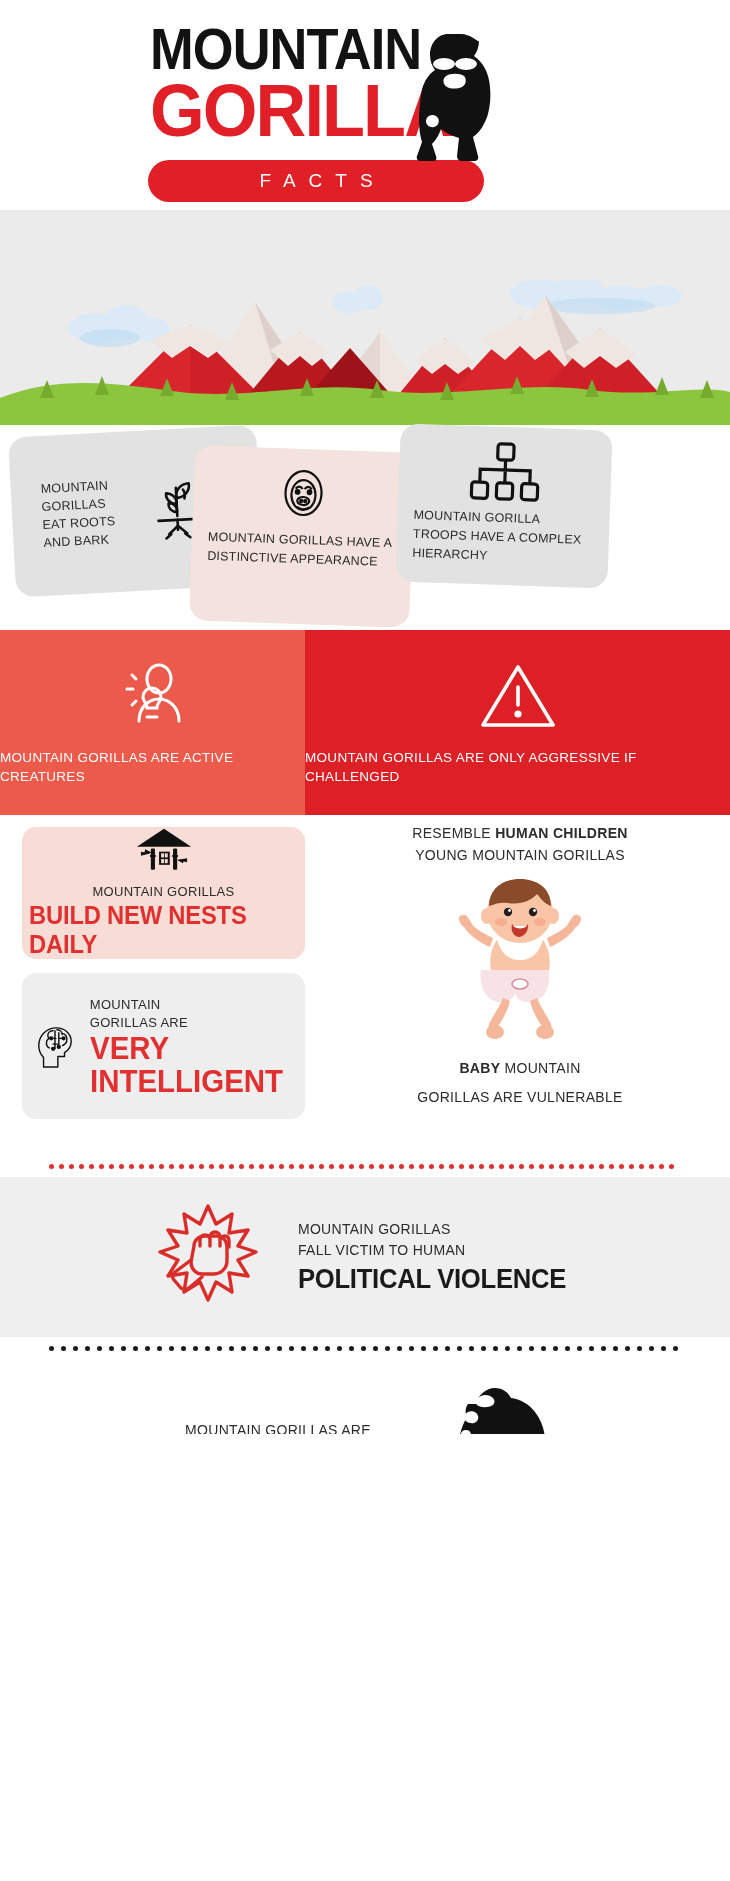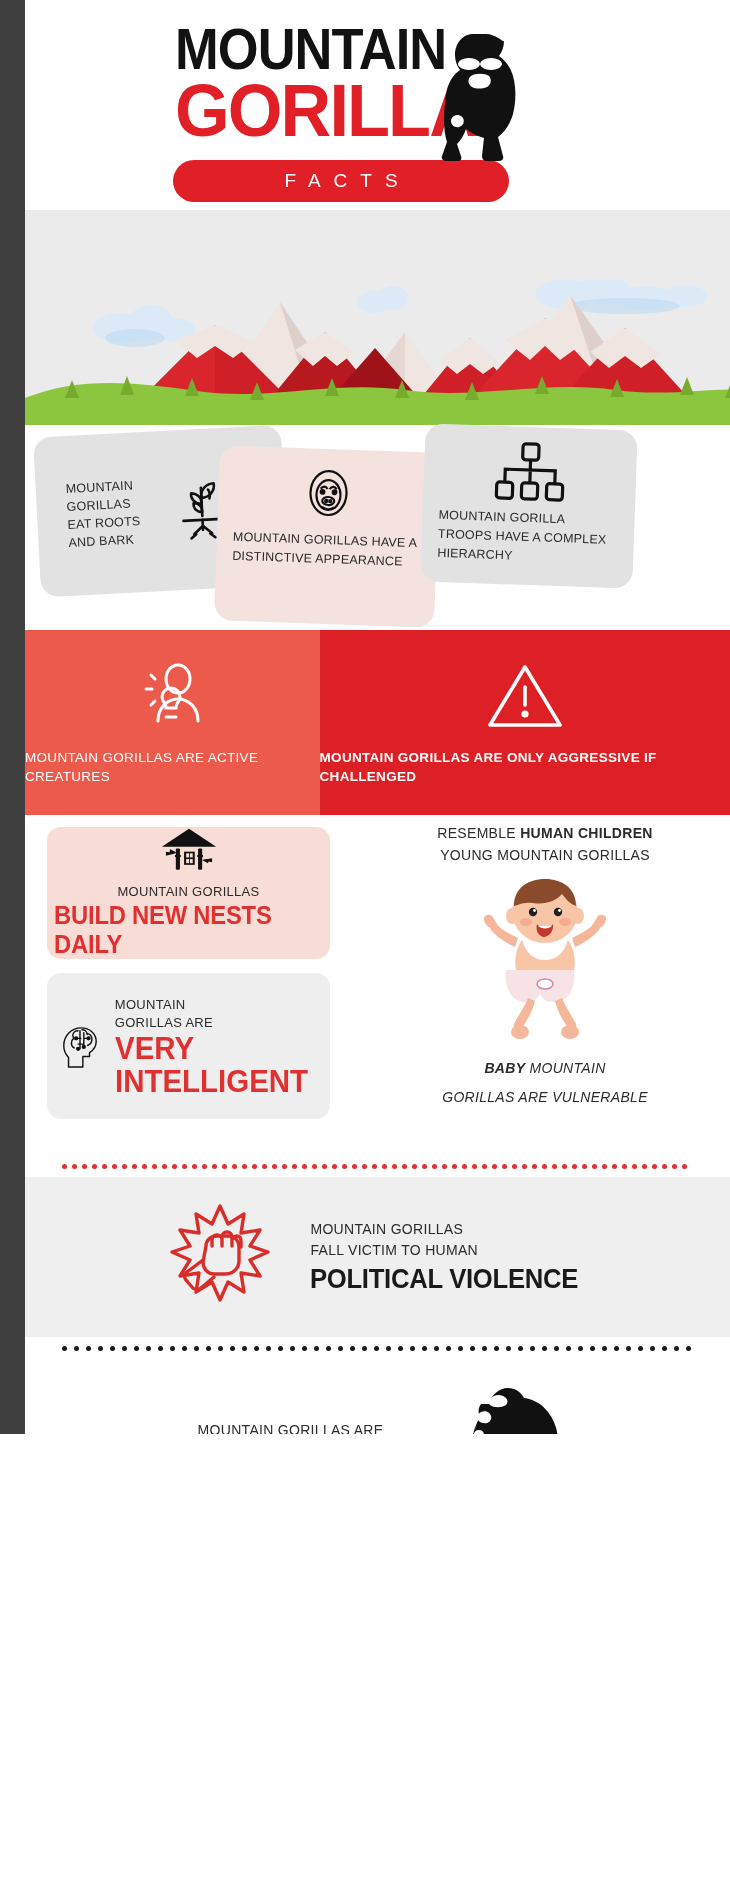--- a/index.html
+++ b/index.html
@@ -3,21 +3,21 @@
 <meta charset="utf-8">
 <style>
   * { box-sizing: border-box; margin: 0; padding: 0; }
   html, body { background: #ffffff; }
   body {
     width: 730px;
     font-family: "Liberation Sans", sans-serif;
     color: #2b2b2b;
     -webkit-font-smoothing: antialiased;
   }
-  .page { width: 730px; height: 1434px; position: relative; overflow: hidden; background: #404040; padding-left: 25px; }
+  .page { width: 730px; height: 1434px; position: relative; overflow: hidden; background: #5eead4; }
 
   
   .header { position: relative; height: 210px; background: #fff; }
   .title-wrap { position: absolute; left: 150px; top: 22px; width: 360px; }
   .t-mountain {
     font-family: "Liberation Sans Narrow", "Liberation Sans", sans-serif;
     font-weight: 700; font-size: 57px; letter-spacing: -1px;
     color: #121212; line-height: 0.95; transform: scaleX(0.92);
     transform-origin: left center; white-space: nowrap;
   }
@@ -64,21 +64,21 @@
   .card-b .ctext { font-size: 12.5px; line-height: 1.5; letter-spacing: .2px; margin-top: 8px; }
   .card-c {
     left: 398px; top: 2px; width: 212px; height: 158px; background: #e2e2e2;
     transform: rotate(2deg); padding: 14px 16px;
   }
   .card-c .ctext { font-size: 12.5px; line-height: 1.5; letter-spacing: .2px; text-align: left; margin-top: 6px; }
 
   
   .red-sec { display: flex; height: 185px; }
   .red-left { width: 305px; background: #ec5a4c; }
-  .red-right { width: 425px; background: #dd2025; font-weight: bold; }
+  .red-right { width: 425px; background: #dd2025; }
   .red-cell { display: flex; flex-direction: column; align-items: center; justify-content: center; }
   .red-cell .rtext {
     color: #fff; font-size: 13.5px; line-height: 1.4; 
     letter-spacing: .3px; margin-top: 14px;
   }
 
   
   .nest-sec { position: relative; height: 340px; background: #fff; }
   .nest-card {
     position: absolute; left: 22px; top: 12px; width: 283px; height: 132px;
@@ -100,21 +100,21 @@
   .brain-card .small { font-size: 13px; letter-spacing: .3px; line-height: 1.35; }
   .brain-card .big {
     font-family: "Liberation Sans Narrow", "Liberation Sans", sans-serif;
     font-weight: 700; font-size: 31px; color: #e0302f; line-height: 0.95;
     transform: scaleX(.95); transform-origin: left; margin-top: 3px;
   }
   .baby-col { position: absolute; left: 330px; top: 8px; width: 380px; text-align: center; }
   .baby-top { font-size: 14px; line-height: 1.55; letter-spacing: .3px; }
   .baby-top b { font-weight: 700; }
   .baby-art { margin: 6px auto 0; width: 150px; height: 178px; display: block; }
-  .baby-bottom { font-size: 14px; line-height: 1.5; letter-spacing: .3px; margin-top: 8px; font-style: italic; }
+  .baby-bottom { font-size: 14px; line-height: 1.5; letter-spacing: .3px; margin-top: 8px; }
   .baby-bottom b { font-weight: 700; }
 
   
   .dots { height: 22px; display: flex; align-items: center; justify-content: center; background: #fff; }
   .dots .line { width: 632px; height: 5px; }
 
   
   .pol-sec {
     height: 160px; background: #efefef; display: flex;
     align-items: center; justify-content: center; gap: 30px;

